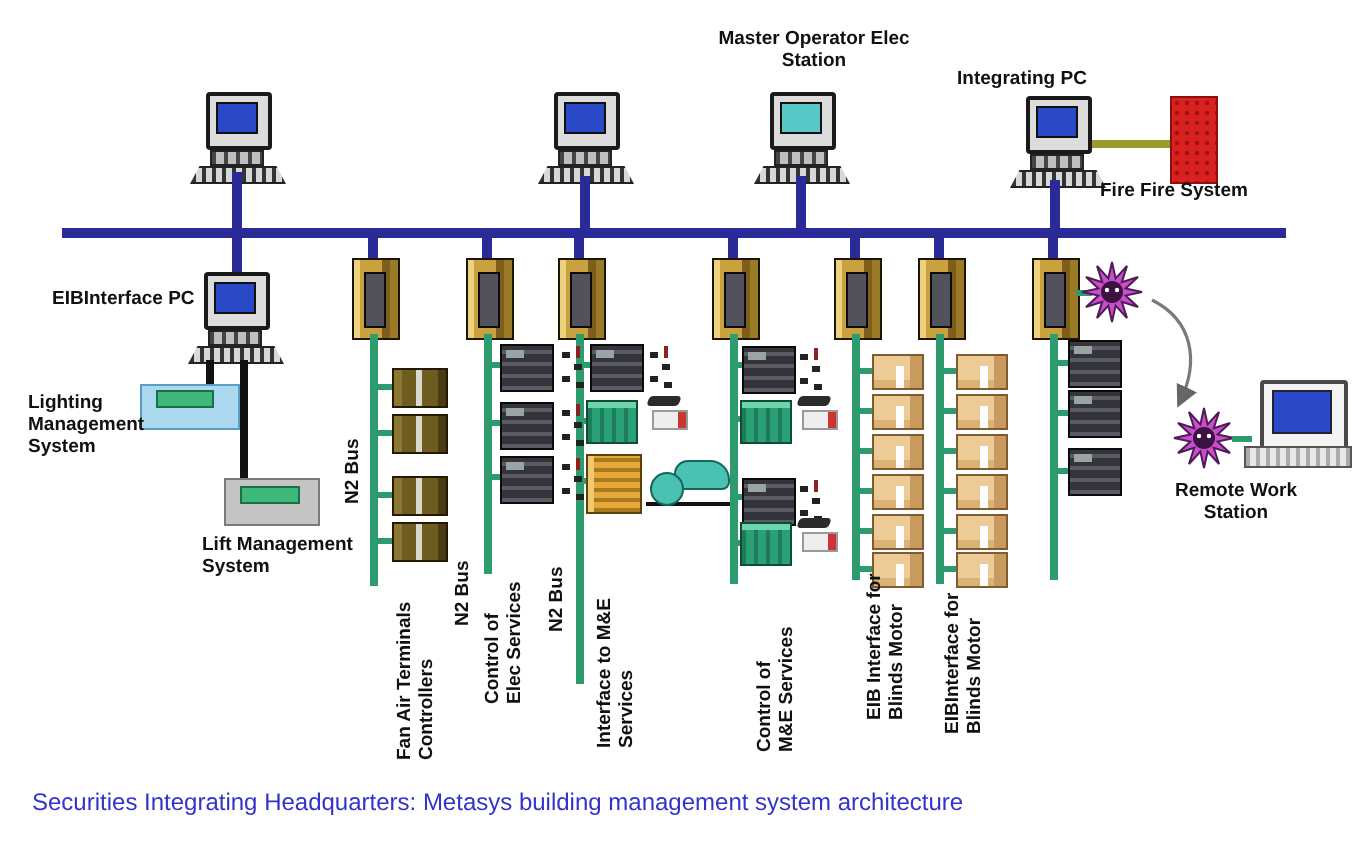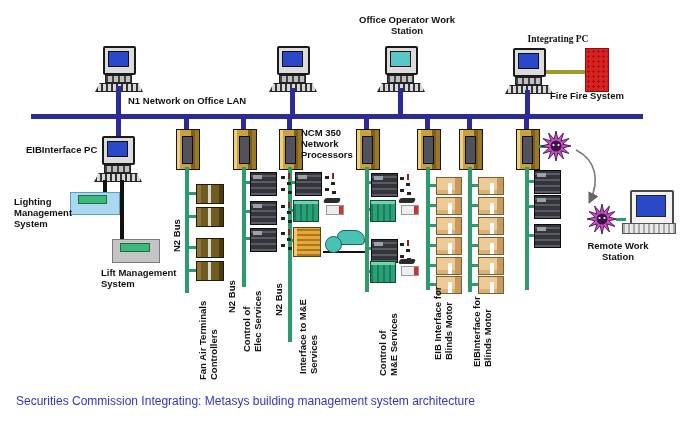--- a/index.html
+++ b/index.html
@@ -68,23 +68,23 @@
   .lightingbox{background:#abd7ef;border:1px solid #5b9ec4;}
   .liftbox{background:#c4c4c4;border:1px solid #7a7a7a;}
   .inset{position:absolute;background:#3db87a;border:1px solid #1c6e46;}
   .caption{position:absolute;font:12px/15px "Liberation Sans",sans-serif;color:#3333cc;}
 </style>
 </head>
 <body>
 
 <div id="canvas">
 
-  <div class="lbl ctr" style="left:348px;top:14px;width:118px;">Office Operator Work
+  <div class="lbl ctr" style="left:348px;top:14px;width:118px;">Master Operator Elec
 Station</div>
-  <div class="lbl ctr" style="left:515px;top:34px;width:86px;font-family:Liberation Serif, serif;">Integrating PC</div>
+  <div class="lbl ctr" style="left:468px;top:34px;width:86px;">Integrating PC</div>
 
   <div class="abs pc" style="left:95px;top:46px;">
     <div class="mon">
         <div class="scr"></div>
       </div>
       <div class="cpu"></div>
       <div class="kbd"></div>
   </div>
   <div class="abs pc" style="left:269px;top:46px;">
     <div class="mon">
@@ -110,21 +110,20 @@
 
   <div class="abs olive" style="left:546px;top:70px;width:40px;height:4px;"></div>
   <div class="abs firebox" style="left:585px;top:48px;"></div>
   <div class="lbl" style="left:550px;top:90px;width:100px;">Fire Fire System</div>
 
   <div class="abs navy" style="left:116px;top:86px;width:5px;height:28px;"></div>
   <div class="abs navy" style="left:290px;top:88px;width:5px;height:26px;"></div>
   <div class="abs navy" style="left:398px;top:88px;width:5px;height:26px;"></div>
   <div class="abs navy" style="left:525px;top:90px;width:5px;height:24px;"></div>
 
-  <div class="lbl" style="left:128px;top:95px;width:160px;">N1 Network on Office LAN</div>
   <div class="abs navy" style="left:31px;top:114px;width:612px;height:5px;"></div>
 
   <div class="abs navy" style="left:184px;top:119px;width:5px;height:10px;"></div>
   <div class="abs navy" style="left:241px;top:119px;width:5px;height:10px;"></div>
   <div class="abs navy" style="left:287px;top:119px;width:5px;height:10px;"></div>
   <div class="abs navy" style="left:364px;top:119px;width:5px;height:10px;"></div>
   <div class="abs navy" style="left:425px;top:119px;width:5px;height:10px;"></div>
   <div class="abs navy" style="left:467px;top:119px;width:5px;height:10px;"></div>
   <div class="abs navy" style="left:524px;top:119px;width:5px;height:10px;"></div>
 
@@ -142,23 +141,20 @@
     </div>
   <div class="abs ncm" style="left:417px;top:129px;">
       <div class="pan"></div>
     </div>
   <div class="abs ncm" style="left:459px;top:129px;">
       <div class="pan"></div>
     </div>
   <div class="abs ncm" style="left:516px;top:129px;">
       <div class="pan"></div>
     </div>
-  <div class="lbl" style="left:301px;top:127px;width:62px;">NCM 350
-Network
-Processors</div>
 
   <div class="abs navy" style="left:116px;top:119px;width:5px;height:21px;"></div>
   <div class="lbl" style="left:26px;top:144px;width:75px;">EIBInterface PC</div>
   <div class="abs pc" style="left:94px;top:136px;">
     <div class="mon">
         <div class="scr"></div>
       </div>
       <div class="cpu"></div>
       <div class="kbd"></div>
   </div>
@@ -300,14 +296,14 @@
   <div class="abs green" style="left:616px;top:218px;width:10px;height:3px;"></div>
   <div class="abs laptop" style="left:622px;top:190px;">
     <div class="lscr">
         <div class="lin"></div>
       </div>
       <div class="lbase"></div>
   </div>
   <div class="lbl ctr" style="left:578px;top:240px;width:80px;">Remote Work
 Station</div>
 
-  <div class="caption" style="left:16px;top:394px;width:650px;">Securities Commission Integrating: Metasys building management system architecture</div>
+  <div class="caption" style="left:16px;top:394px;width:650px;">Securities Integrating Headquarters: Metasys building management system architecture</div>
 </div>
 
 </body></html>

